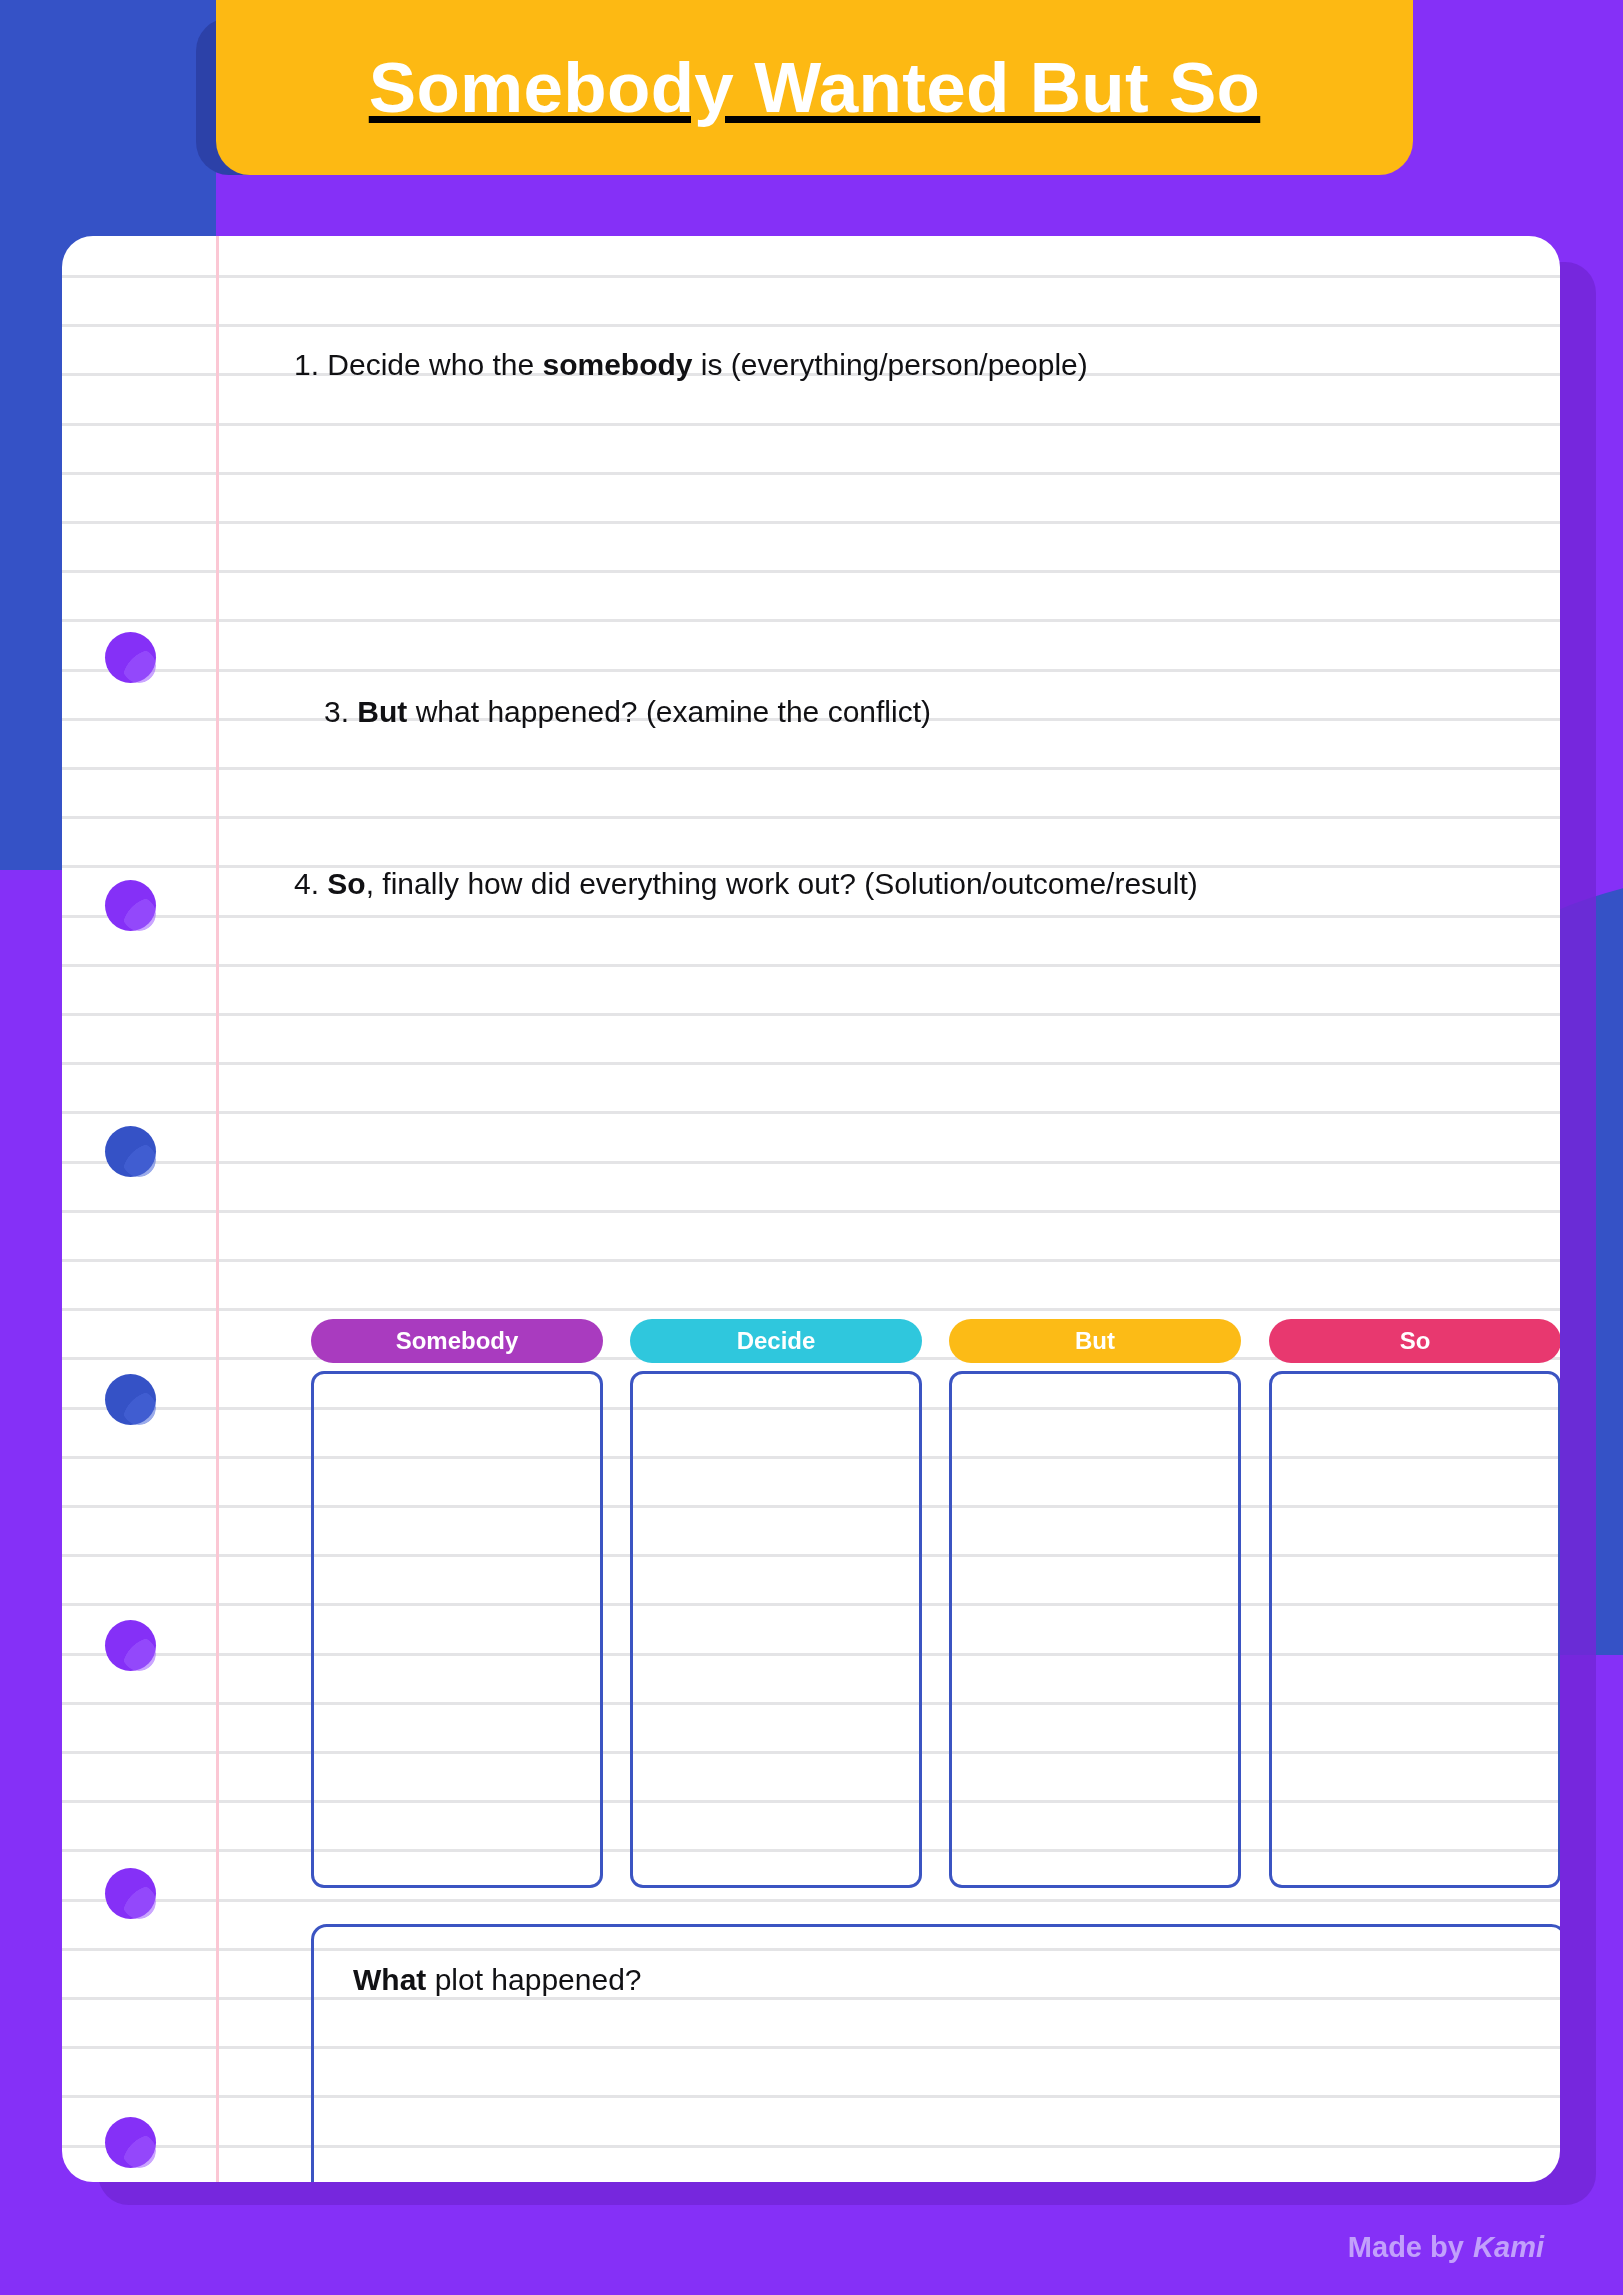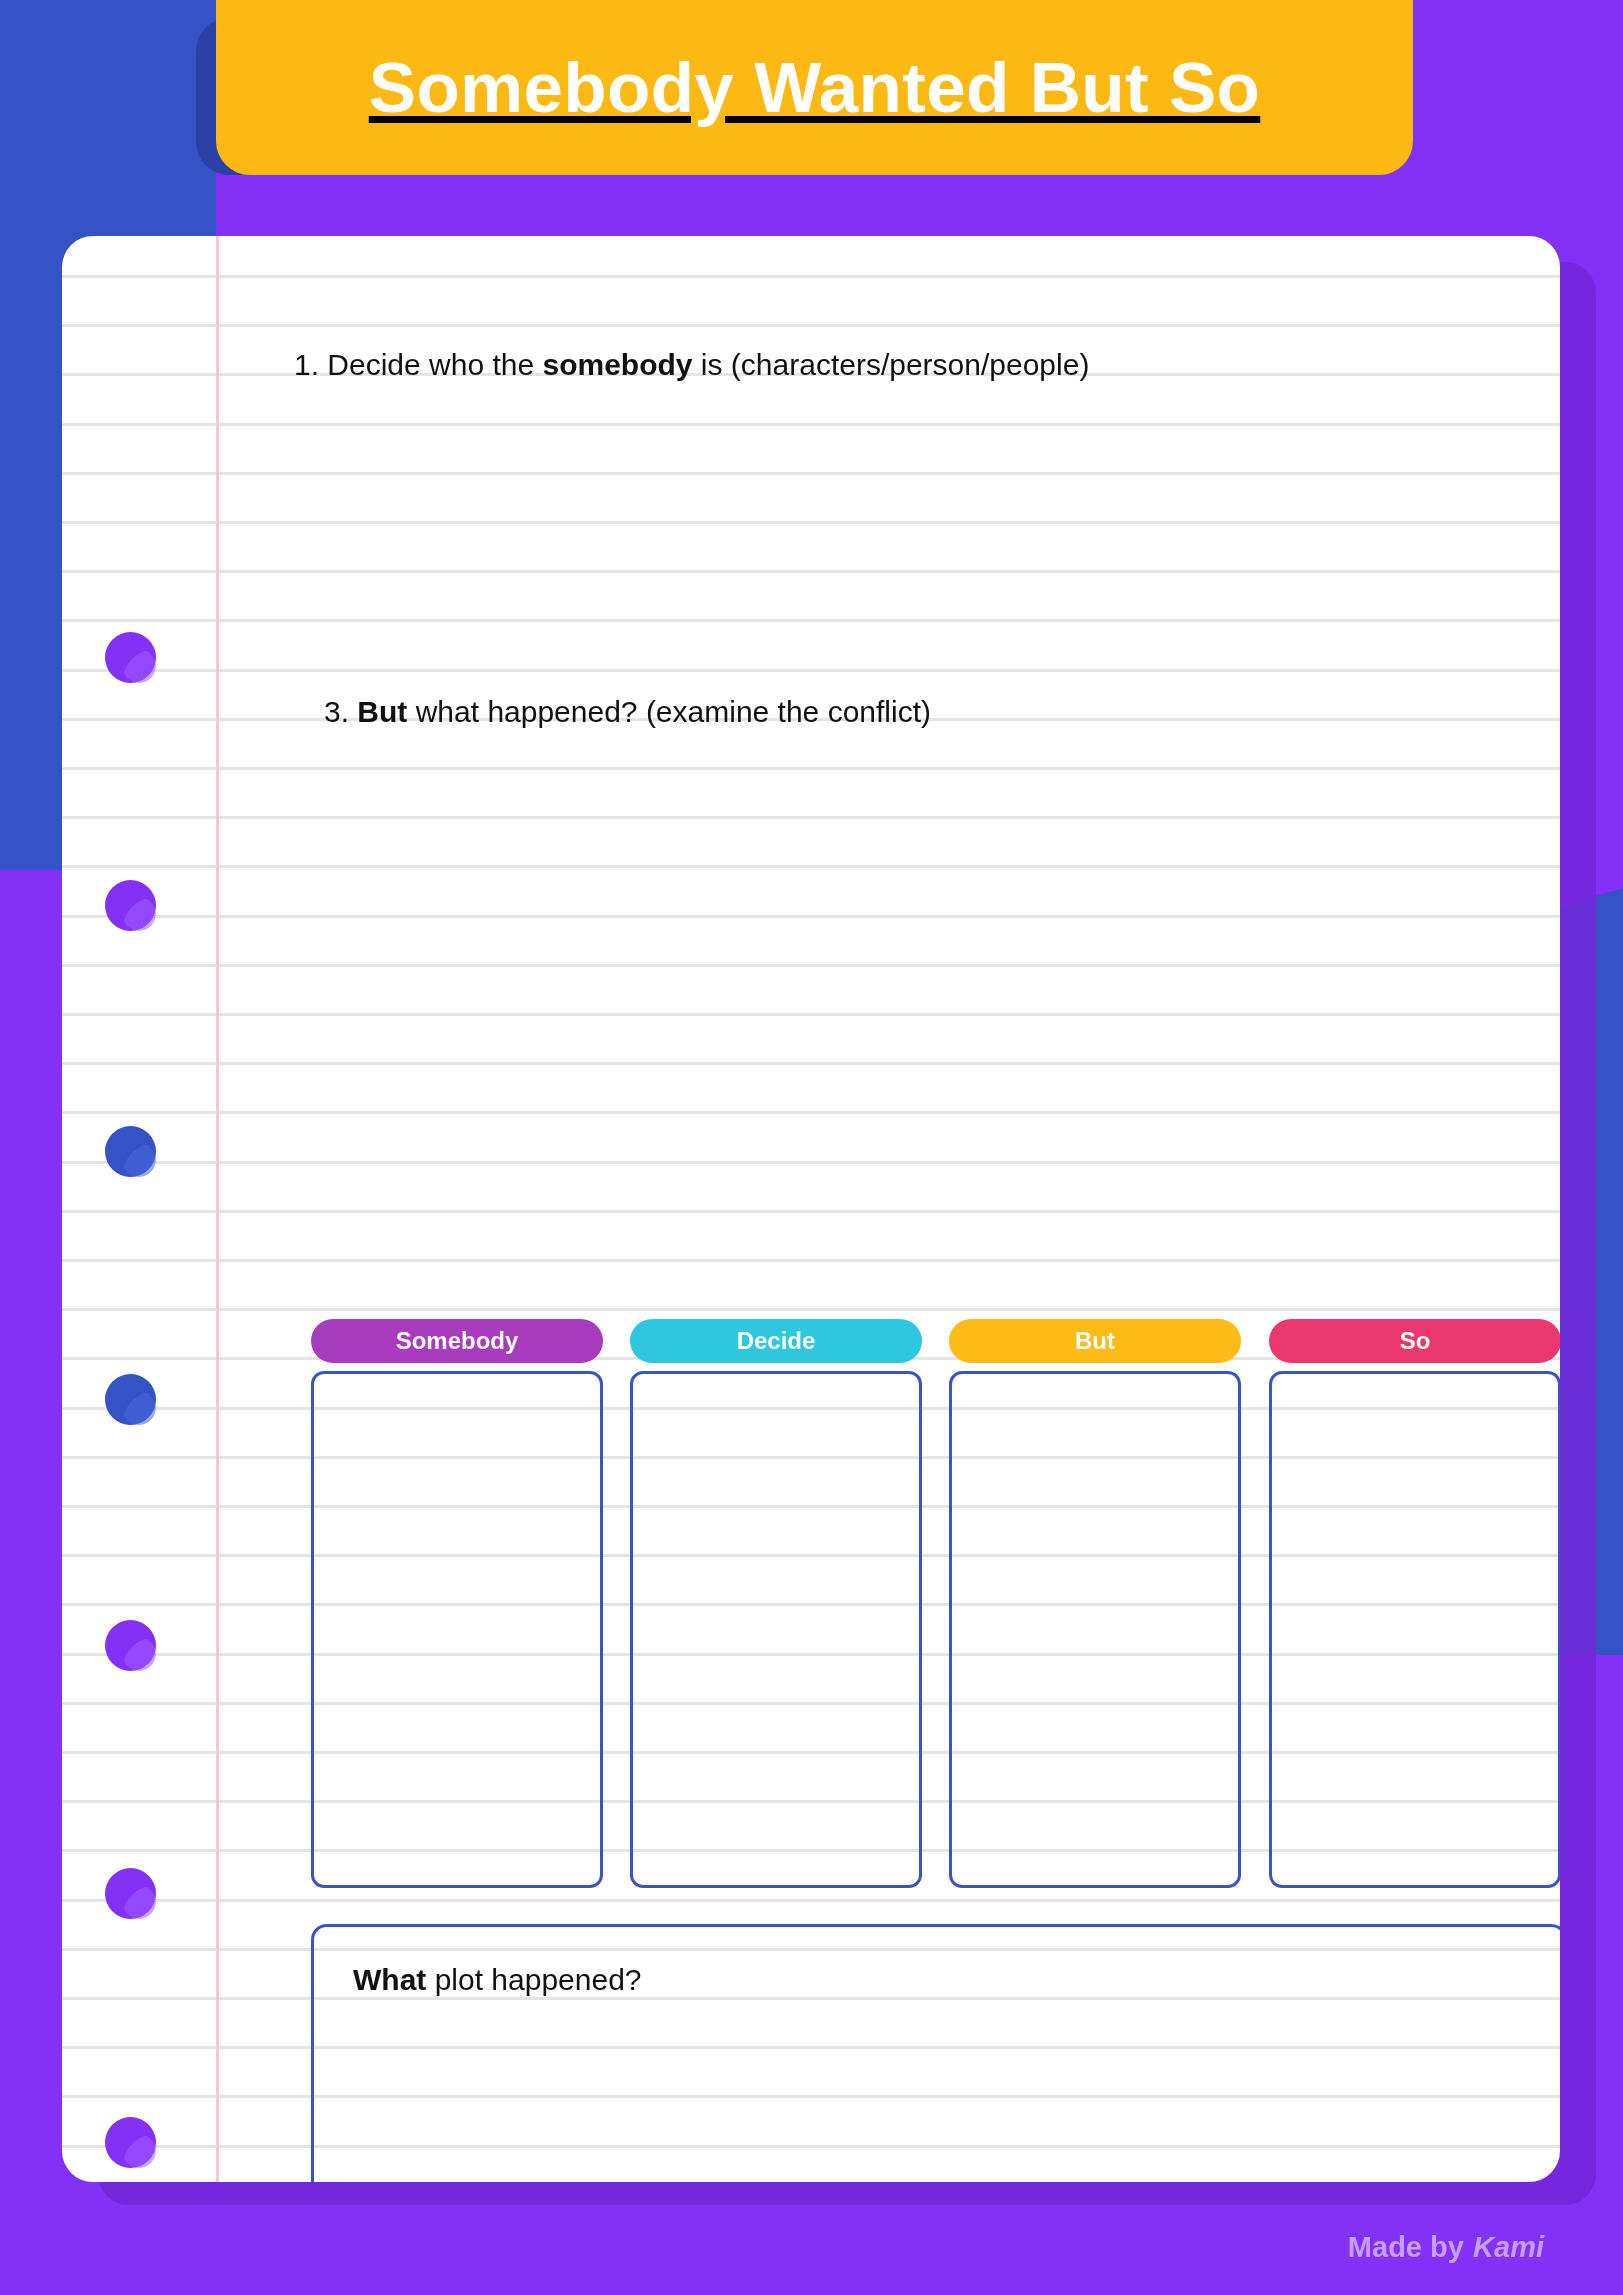--- a/index.html
+++ b/index.html
@@ -211,28 +211,31 @@
       <span class="crescent"></span>
     </div>
   <div class="dot dot-purple" style="left:43px; top:1632px;">
       <span class="crescent"></span>
     </div>
   <div class="dot dot-purple" style="left:43px; top:1881px;">
       <span class="crescent"></span>
     </div>
 
   <div class="instr" style="top:114px;">
-    <span>1. </span><span>Decide who the </span><b>somebody</b><span> is (characters/person/people)</span>
+    <span>1. </span><span>Decide who the </span><b>somebody</b><span> is (everything/person/people)</span>
   </div>
 
 
   <div class="instr" style="top:461px;margin-left:30px;">
     <span>3. </span><span></span><b>But</b><span> what happened? (examine the conflict)</span>
   </div>
 
+  <div class="instr" style="top:633px;">
+    <span>4. </span><span></span><b>So</b><span>, finally how did everything work out? (Solution/outcome/result)</span>
+  </div>
 
   <div class="cols">
     <div class="col">
       <div class="pill pill-somebody">
         <span>Somebody</span>
       </div>
       <div class="col-box"></div>
     </div>
     <div class="col">
       <div class="pill pill-wanted">

